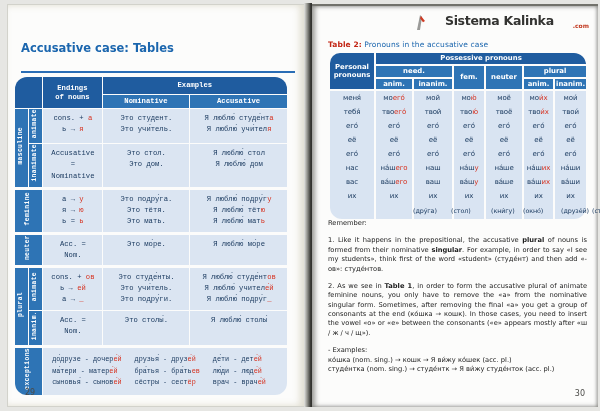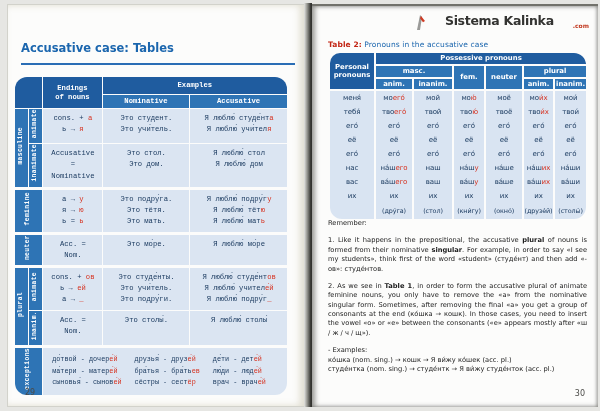--- a/index.html
+++ b/index.html
@@ -8,21 +8,21 @@
   .page{position:absolute;top:4px;height:401px;background:#fcfcfb;}
   .page-left{left:7px;width:296px;border:1px solid #d2d2cb;
              box-shadow:inset -4px 0 7px rgba(150,140,95,.28);}
   .spine{position:absolute;left:304px;top:3px;width:8px;height:404px;
          background:linear-gradient(to right,#e6e6e3 0%,#8a8a84 45%,#3d3d39 80%,#2e2e2b 100%);}
   .page-right{left:312px;width:286px;border-top:2px solid #72726c;
               box-shadow:inset 3px 0 5px rgba(55,55,50,.5), inset -2px 0 3px rgba(55,55,50,.35);}
 
   
   .pl-title{position:absolute;left:13px;top:36px;width:274px;font-size:11.5px;font-weight:bold;
-            color:#1b66ae;padding-bottom:8px;border-bottom:2px solid #2a6db5;}
+            color:#1b66ae;padding-bottom:16px;border-bottom:2px solid #2a6db5;}
   .cap{position:absolute;font-size:7.5px;letter-spacing:.1px;}
   .cap-left{left:13px;top:59px;}
   .cap .lab{color:#c22413;font-weight:bold;}
   .cap .txt{color:#1b66ae;}
 
   table{border-collapse:separate;table-layout:fixed;}
   td{padding:0;}
 
   .t1{position:absolute;left:6px;top:71px;width:274px;border-spacing:1px;font-family:Liberation Mono, monospace;}
   .t1 .th{color:#fff;font-weight:bold;font-size:7.2px;text-align:center;vertical-align:middle;line-height:1.25;}
@@ -58,21 +58,21 @@
   .cap-right{left:16px;top:34px;}
 
   .t2{position:absolute;left:16px;top:47px;width:260px;border-spacing:2px 0;}
   .t2 .th{color:#fff;font-weight:bold;font-size:6.9px;text-align:center;vertical-align:middle;
           border-bottom:2px solid #fcfcfb;line-height:1.2;}
   .t2 .h1{height:13px;}
   .t2 .h2{height:13px;}
   .t2 .h3{height:12px;}
   .t2 .pc,.t2 .cc{background:#d9e4f2;font-size:7px;color:#16365c;text-align:center;
                   height:14px;vertical-align:middle;letter-spacing:-.1px;}
-  .t2 .small{font-size:6.4px;}
+  .t2 .small{font-size:6.4px;padding-left:37px;}
 
   .remember{position:absolute;left:16px;top:213px;width:259px;font-size:6.7px;line-height:1.4;
             color:#1c1c1c;letter-spacing:0;}
   .rem-h{margin:0 0 8px 0;}
   .rem-p{margin:0 0 8px 0;text-align:justify;}
   .rem-ex-label{margin:0;}
   .rem-ex{margin:0;}
 </style>
 </head>
 <body>
@@ -152,21 +152,21 @@
         <td class="c"><span>Я люблю́ столы́</span></td>
       </tr>
       <tr class="sp">
             <td colspan="5"></td>
           </tr>
 
       <tr style="height:46px">
         <td class="lbl bl-round" colspan="2"><span class="vtext">exceptions</span></td>
         <td class="exc br-round" colspan="3">
           <div class="exc-wrap">
-            <div class="exc-col"><span>до́твой - дочер</span><span class="red">е́й</span><br><span>ма́тери - матер</span><span class="red">е́й</span><br><span>сыновья́ - сынов</span><span class="red">е́й</span></div>
+            <div class="exc-col"><span>до́друзе - дочер</span><span class="red">е́й</span><br><span>ма́тери - матер</span><span class="red">е́й</span><br><span>сыновья́ - сынов</span><span class="red">е́й</span></div>
             <div class="exc-col"><span>друзья́ - друз</span><span class="red">е́й</span><br><span>бра́тья - бра́ть</span><span class="red">ев</span><br><span>сёстры - сест</span><span class="red">ёр</span></div>
             <div class="exc-col"><span>де́ти - дет</span><span class="red">е́й</span><br><span>лю́ди - люд</span><span class="red">е́й</span><br><span>врач - врач</span><span class="red">е́й</span></div>
           </div>
         </td>
       </tr>
     </tbody>
       </table>
 
     <div class="pagenum pn-left">29</div>
   </div>
@@ -197,21 +197,21 @@
           <col style="width:36px">
           <col style="width:29px">
           <col style="width:31px">
         </colgroup>
       <tbody>
           <tr class="h1">
         <td class="th thd tl-round" rowspan="3"><span>Personal</span><br><span>pronouns</span></td>
         <td class="th thd tr-round" colspan="6">Possessive pronouns</td>
       </tr>
       <tr class="h2">
-        <td class="th ths" colspan="2">masc.</td>
+        <td class="th ths" colspan="2">need.</td>
         <td class="th ths" rowspan="2">fem.</td>
         <td class="th ths" rowspan="2">neuter</td>
         <td class="th ths" colspan="2">plural</td>
       </tr>
       <tr class="h3">
         <td class="th ths">anim.</td>
         <td class="th ths">inanim.</td>
         <td class="th ths">anim.</td>
         <td class="th ths">inanim.</td>
       </tr>

